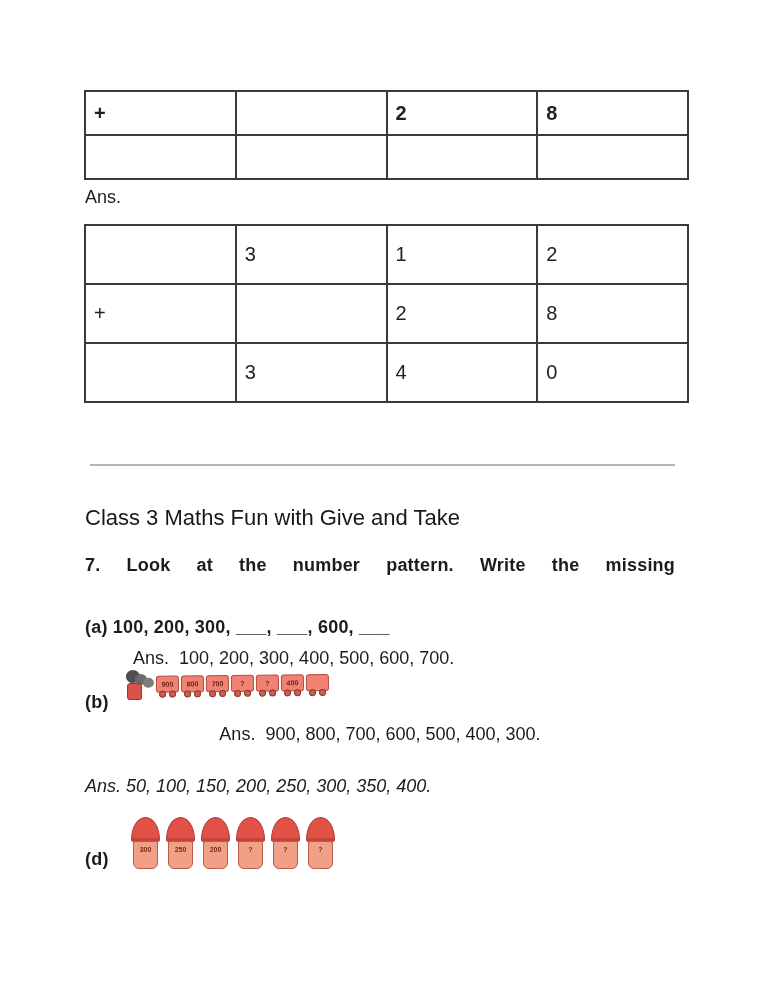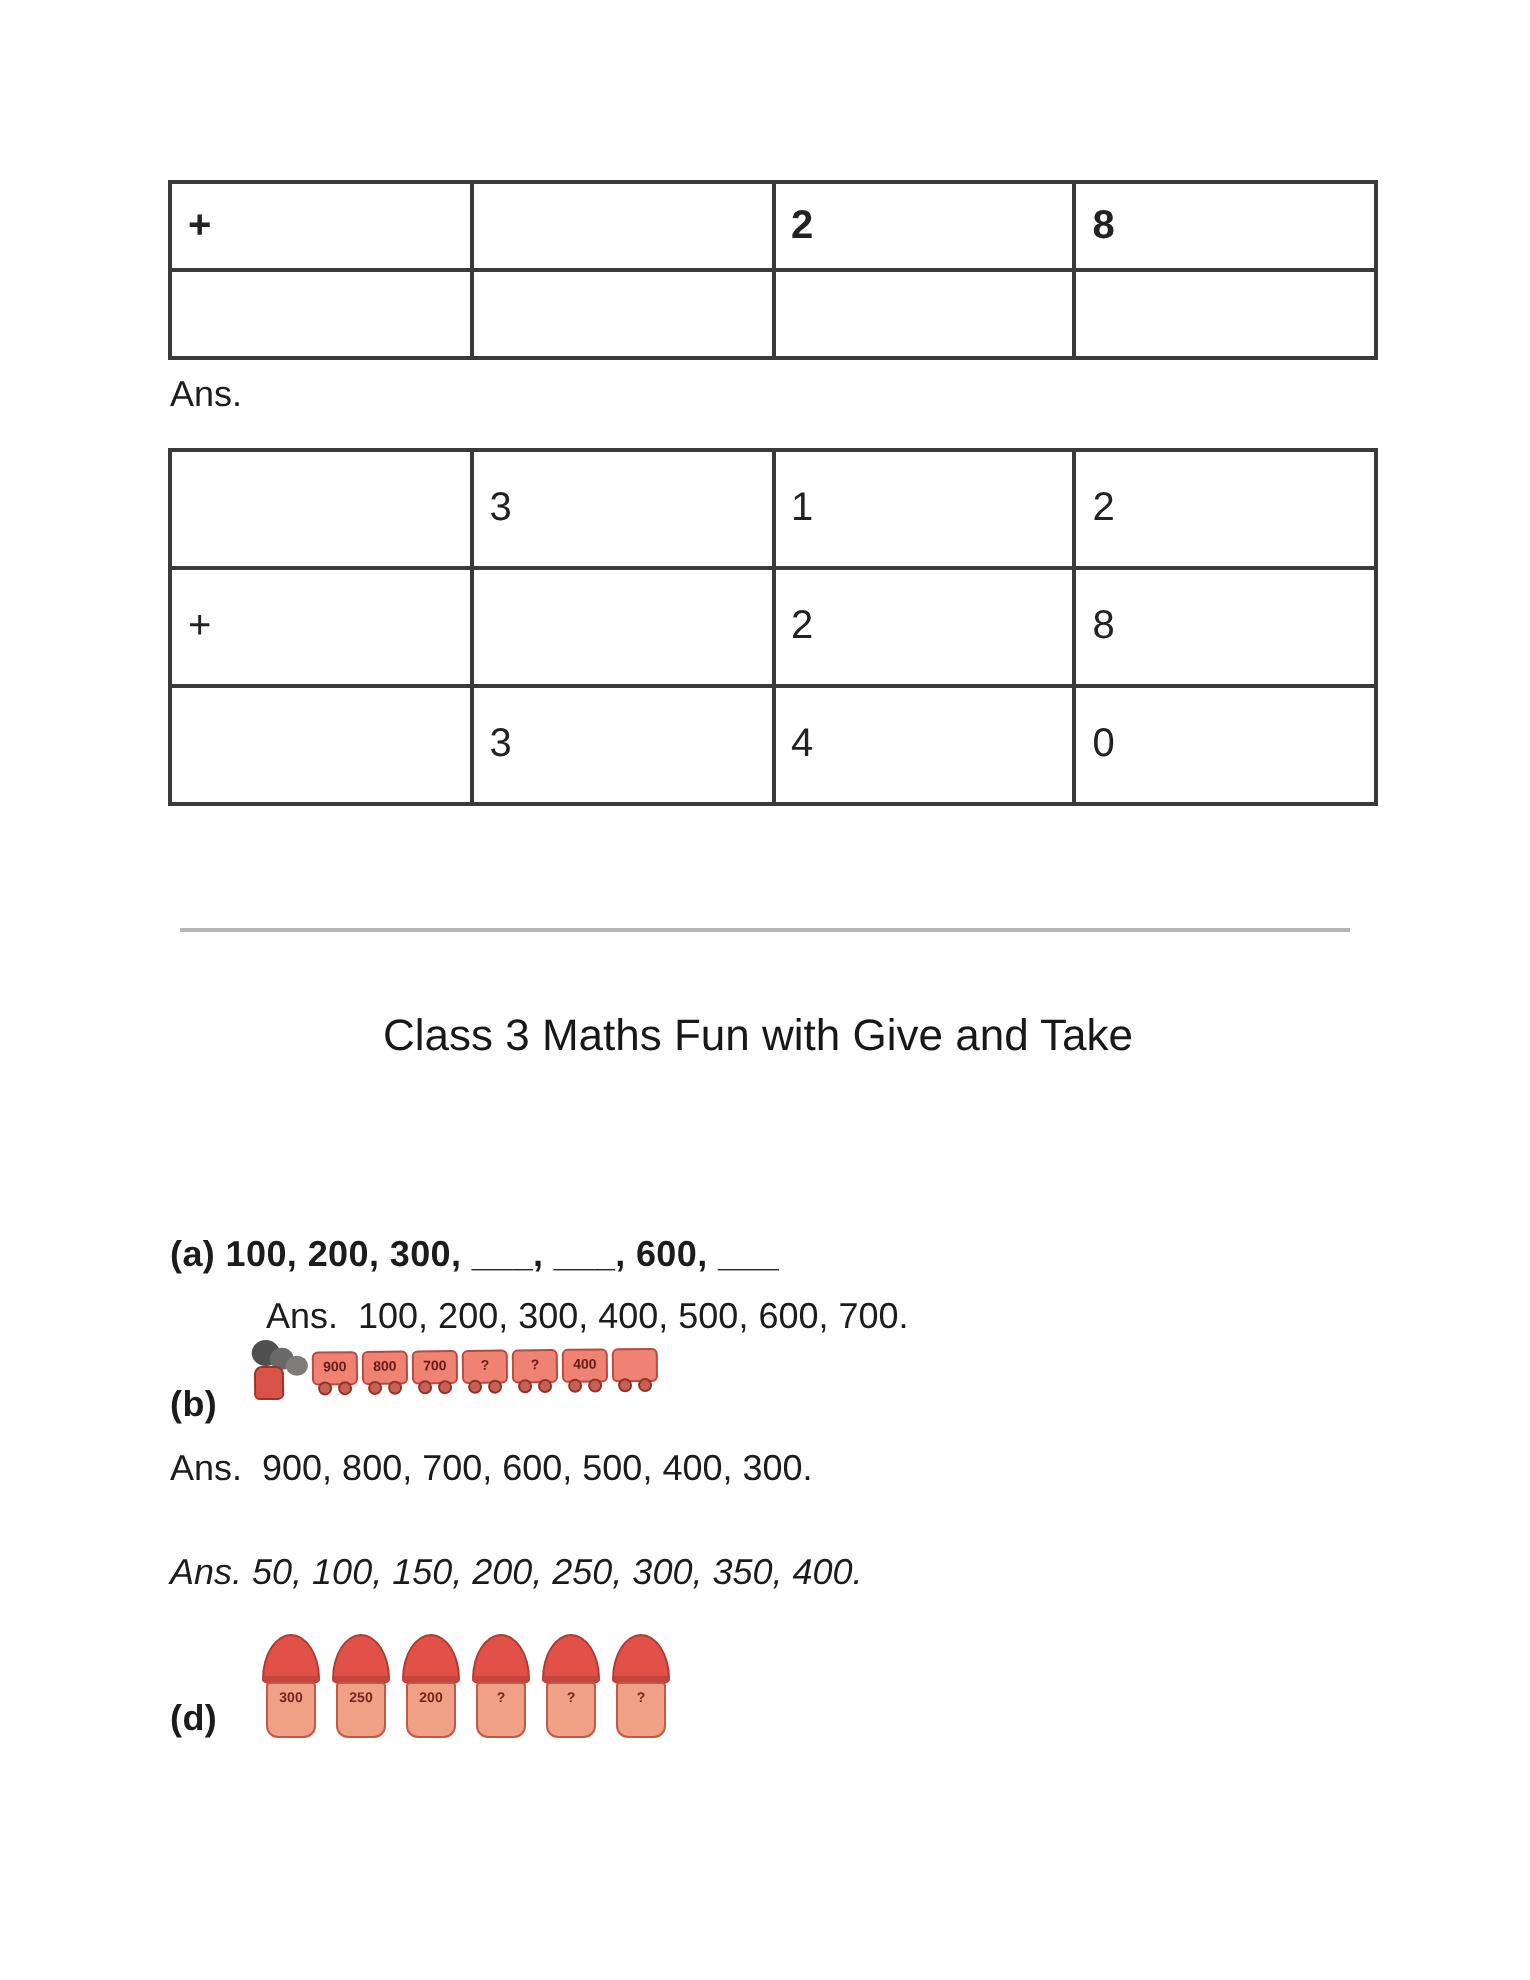--- a/index.html
+++ b/index.html
@@ -20,27 +20,27 @@
   }
   #problem-table { top:90px; }
   #problem-table td { height:44px; font-weight:bold; }
   #answer-table { top:224px; }
   #answer-table td { height:59px; font-weight:normal; }
   
   .textline { position:absolute; left:85px; width:590px; font-size:18px; line-height:29px; white-space:pre-wrap; }
   .bold { font-weight:bold; letter-spacing:0.2px; }
   #ans-label-top { top:183px; }
   #divider { position:absolute; left:90px; top:464px; width:585px; height:2px; background:#b5b5b5; }
-  #page-title { position:absolute; left:85px; top:505px; width:588px; text-align:center; font-size:22px; color:#181818; }
+  #page-title { position:absolute; left:85px; top:505px; width:588px; font-size:22px; color:#181818; }
   #q7-line1 { top:551px; text-align:justify; text-align-last:justify; }
   #q7-line2 { top:582px; }
   #line-a  { top:613px; }
   #ans-a   { top:644px;margin-left:48px; }
   #label-b { top:688px; width:60px; }
-  #ans-b   { top:720px; }
+  #ans-b   { top:720px;text-align:center; }
   #line-c  { top:751px; }
   #ans-c   { top:772px;font-style:italic; }
   #label-d { top:845px; width:60px; }
   
   .train { position:absolute; left:126px; top:669px; width:208px; height:40px; transform:rotate(-0.6deg); }
   .smoke { position:absolute; border-radius:50%; }
   .smoke1 { left:0;  top:0;  width:14px; height:13px; background:#4f4f4f; }
   .smoke2 { left:9px; top:4px; width:12px; height:11px; background:#6a6a6a; }
   .smoke3 { left:17px; top:8px; width:11px; height:10px; background:#7e7b78; }
   .engine-body { position:absolute; left:1px; top:13px; width:15px; height:17px; background:#d95348; border:1px solid #9c352c; border-radius:4px 4px 3px 3px; }
@@ -116,20 +116,21 @@
       <td>4</td>
       <td>0</td>
     </tr>
   </tbody>
     </table>
 
   <div id="divider"></div>
 
   <div id="page-title">Class 3 Maths Fun with Give and Take</div>
 
+  <div class="textline bold" id="q7-line1">7. Look at the number pattern. Write the missing</div>
 
   <div class="textline bold" id="line-a">(a) 100, 200, 300, ___, ___, 600, ___</div>
   <div class="textline" id="ans-a">Ans.&nbsp; 100, 200, 300, 400, 500, 600, 700.</div>
 
   <div class="train">
     <div class="smoke smoke1"></div>
     <div class="smoke smoke2"></div>
     <div class="smoke smoke3"></div>
     <div class="engine-body"></div>
     <div class="wagons">

